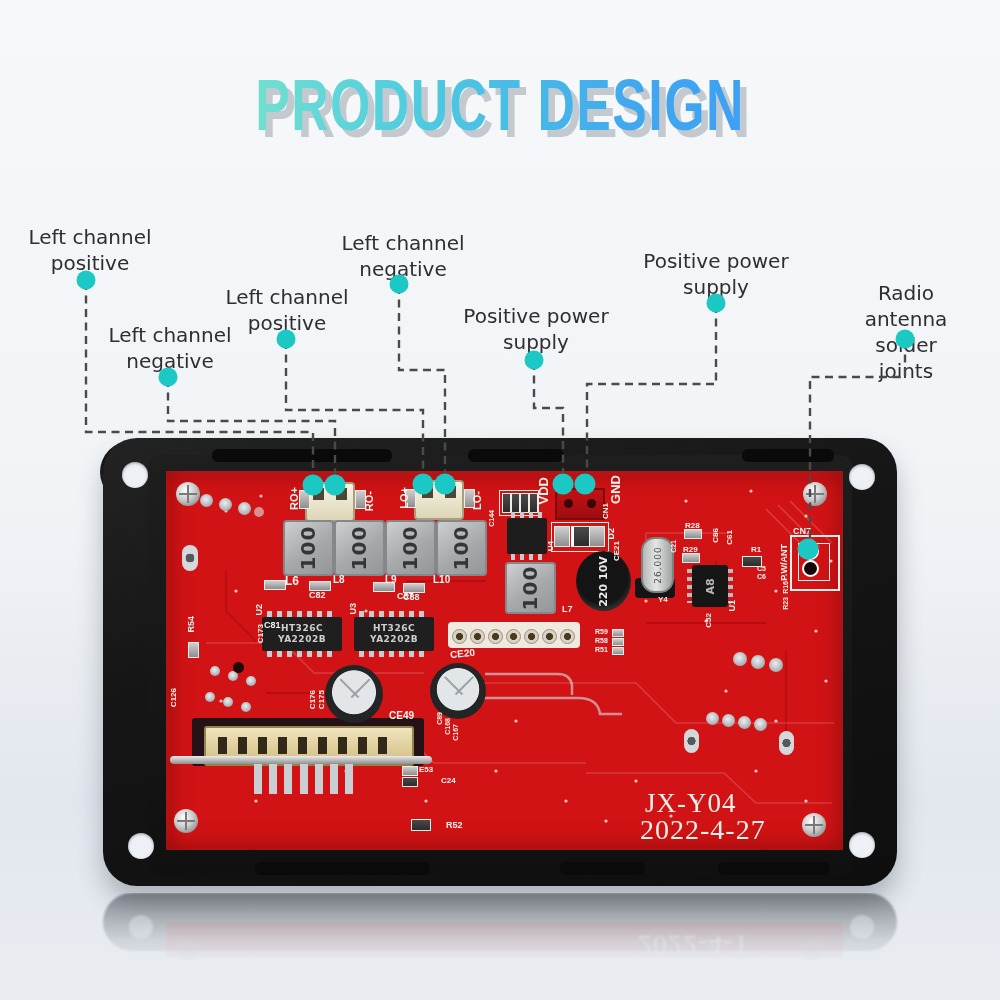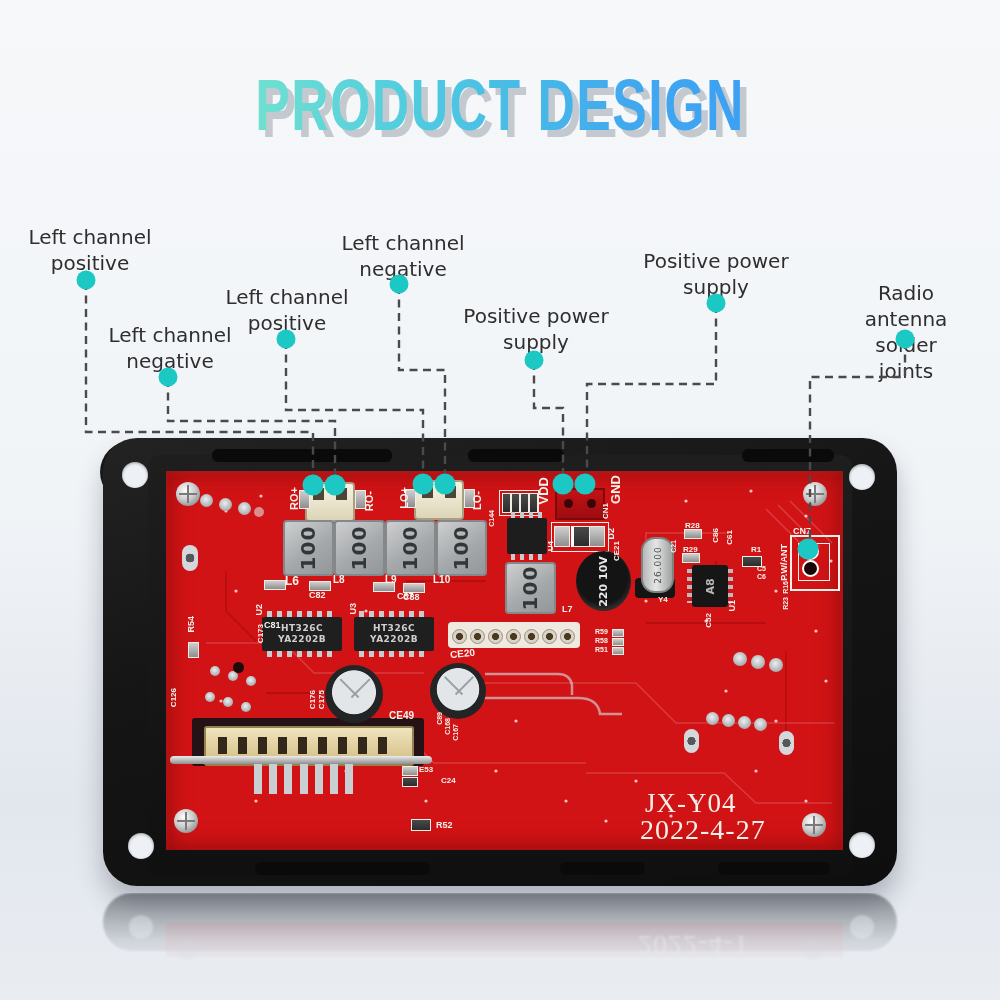--- a/index.html
+++ b/index.html
@@ -400,21 +400,21 @@
   <span class="silk vt" style="left:308px;top:690px;font-size:8px;">C176</span>
   <span class="silk vt" style="left:317px;top:690px;font-size:8px;">C175</span>
   <span class="silk vt" style="left:169px;top:688px;font-size:8px;">C126</span>
   <span class="silk" style="left:389px;top:710px;font-size:10px;">CE49</span>
   <span class="silk" style="left:450px;top:648px;font-size:10px;transform:rotate(-6deg);">CE20</span>
   <span class="silk vt" style="left:436px;top:712px;font-size:7px;">C89</span>
   <span class="silk vt" style="left:444px;top:718px;font-size:7px;">C168</span>
   <span class="silk vt" style="left:452px;top:724px;font-size:7px;">C167</span>
   <span class="silk" style="left:419px;top:765px;font-size:8px;">E53</span>
   <span class="silk" style="left:441px;top:776px;font-size:8px;">C24</span>
-  <span class="silk" style="left:436px;top:820px;font-size:9px;">R52</span>
+  <span class="silk" style="left:446px;top:820px;font-size:9px;">R52</span>
   <span class="silk vt" style="left:186px;top:616px;font-size:9px;">R54</span>
   <span class="silk vt" style="left:727px;top:600px;font-size:9px;">U1</span>
   <span class="silk" style="left:793px;top:526px;font-size:9px;">CN7</span>
   <span class="silk vt" style="left:779px;top:544px;font-size:9px;">P.W/ANT</span>
   <span class="silk" style="left:751px;top:545px;font-size:8px;">R1</span>
   <span class="silk" style="left:757px;top:565px;font-size:7px;">C5</span>
   <span class="silk" style="left:757px;top:573px;font-size:7px;">C6</span>
   <span class="silk vt" style="left:782px;top:581px;font-size:7px;">R16</span>
   <span class="silk vt" style="left:782px;top:597px;font-size:7px;">R23</span>
   <span class="silk vt" style="left:704px;top:613px;font-size:8px;">C52</span>

